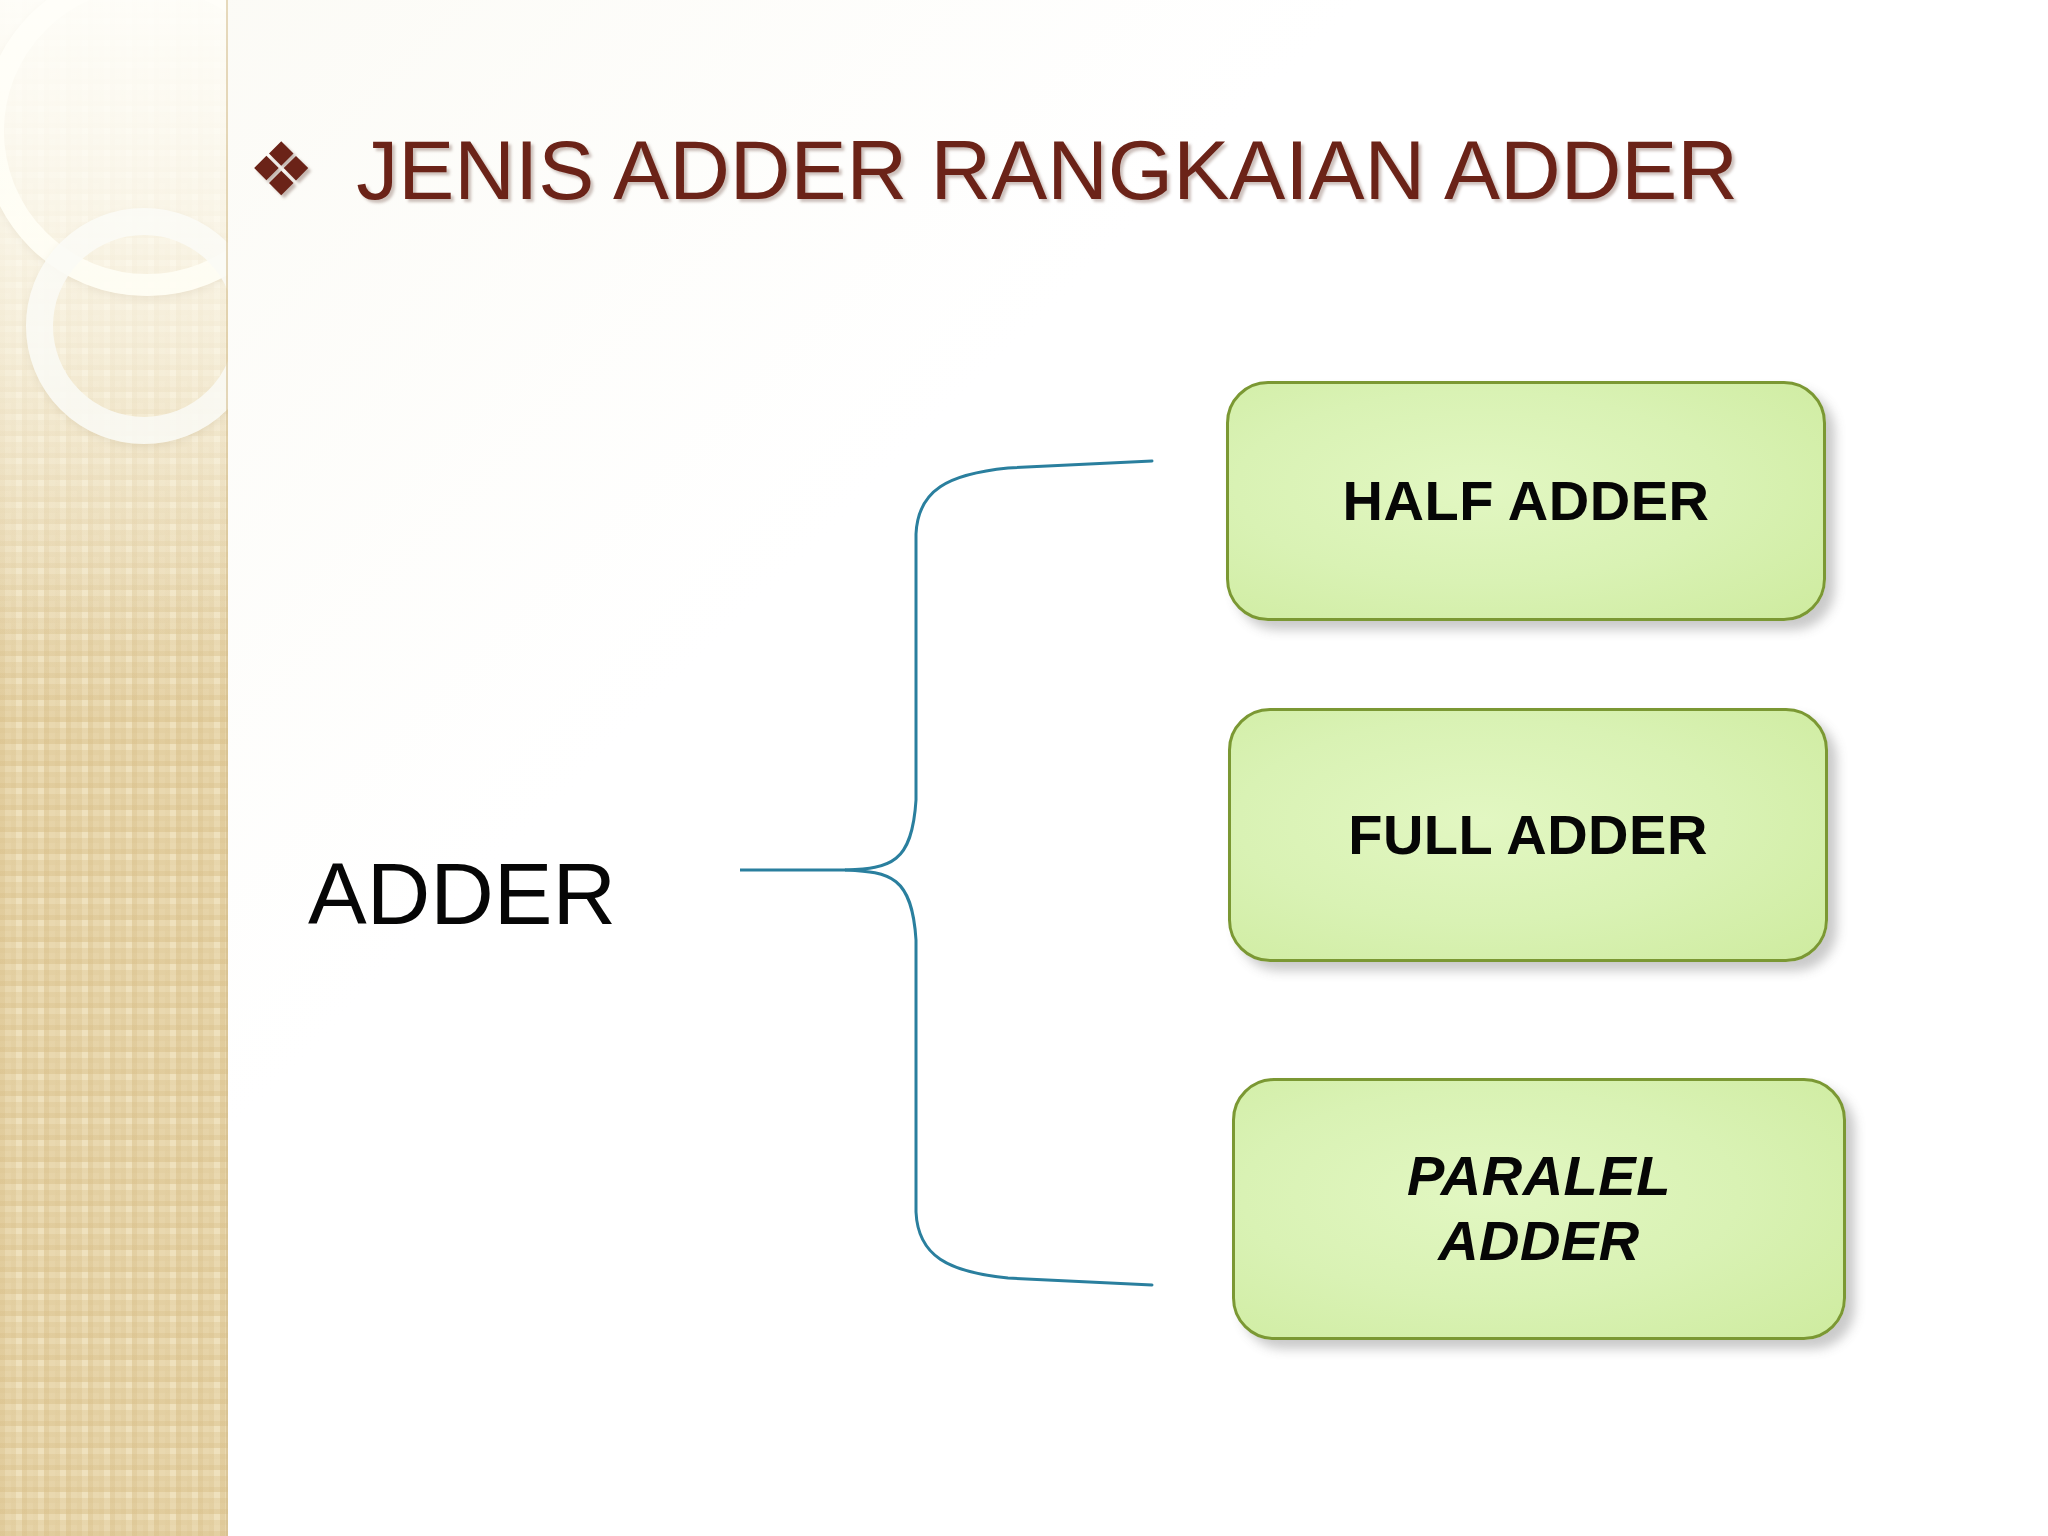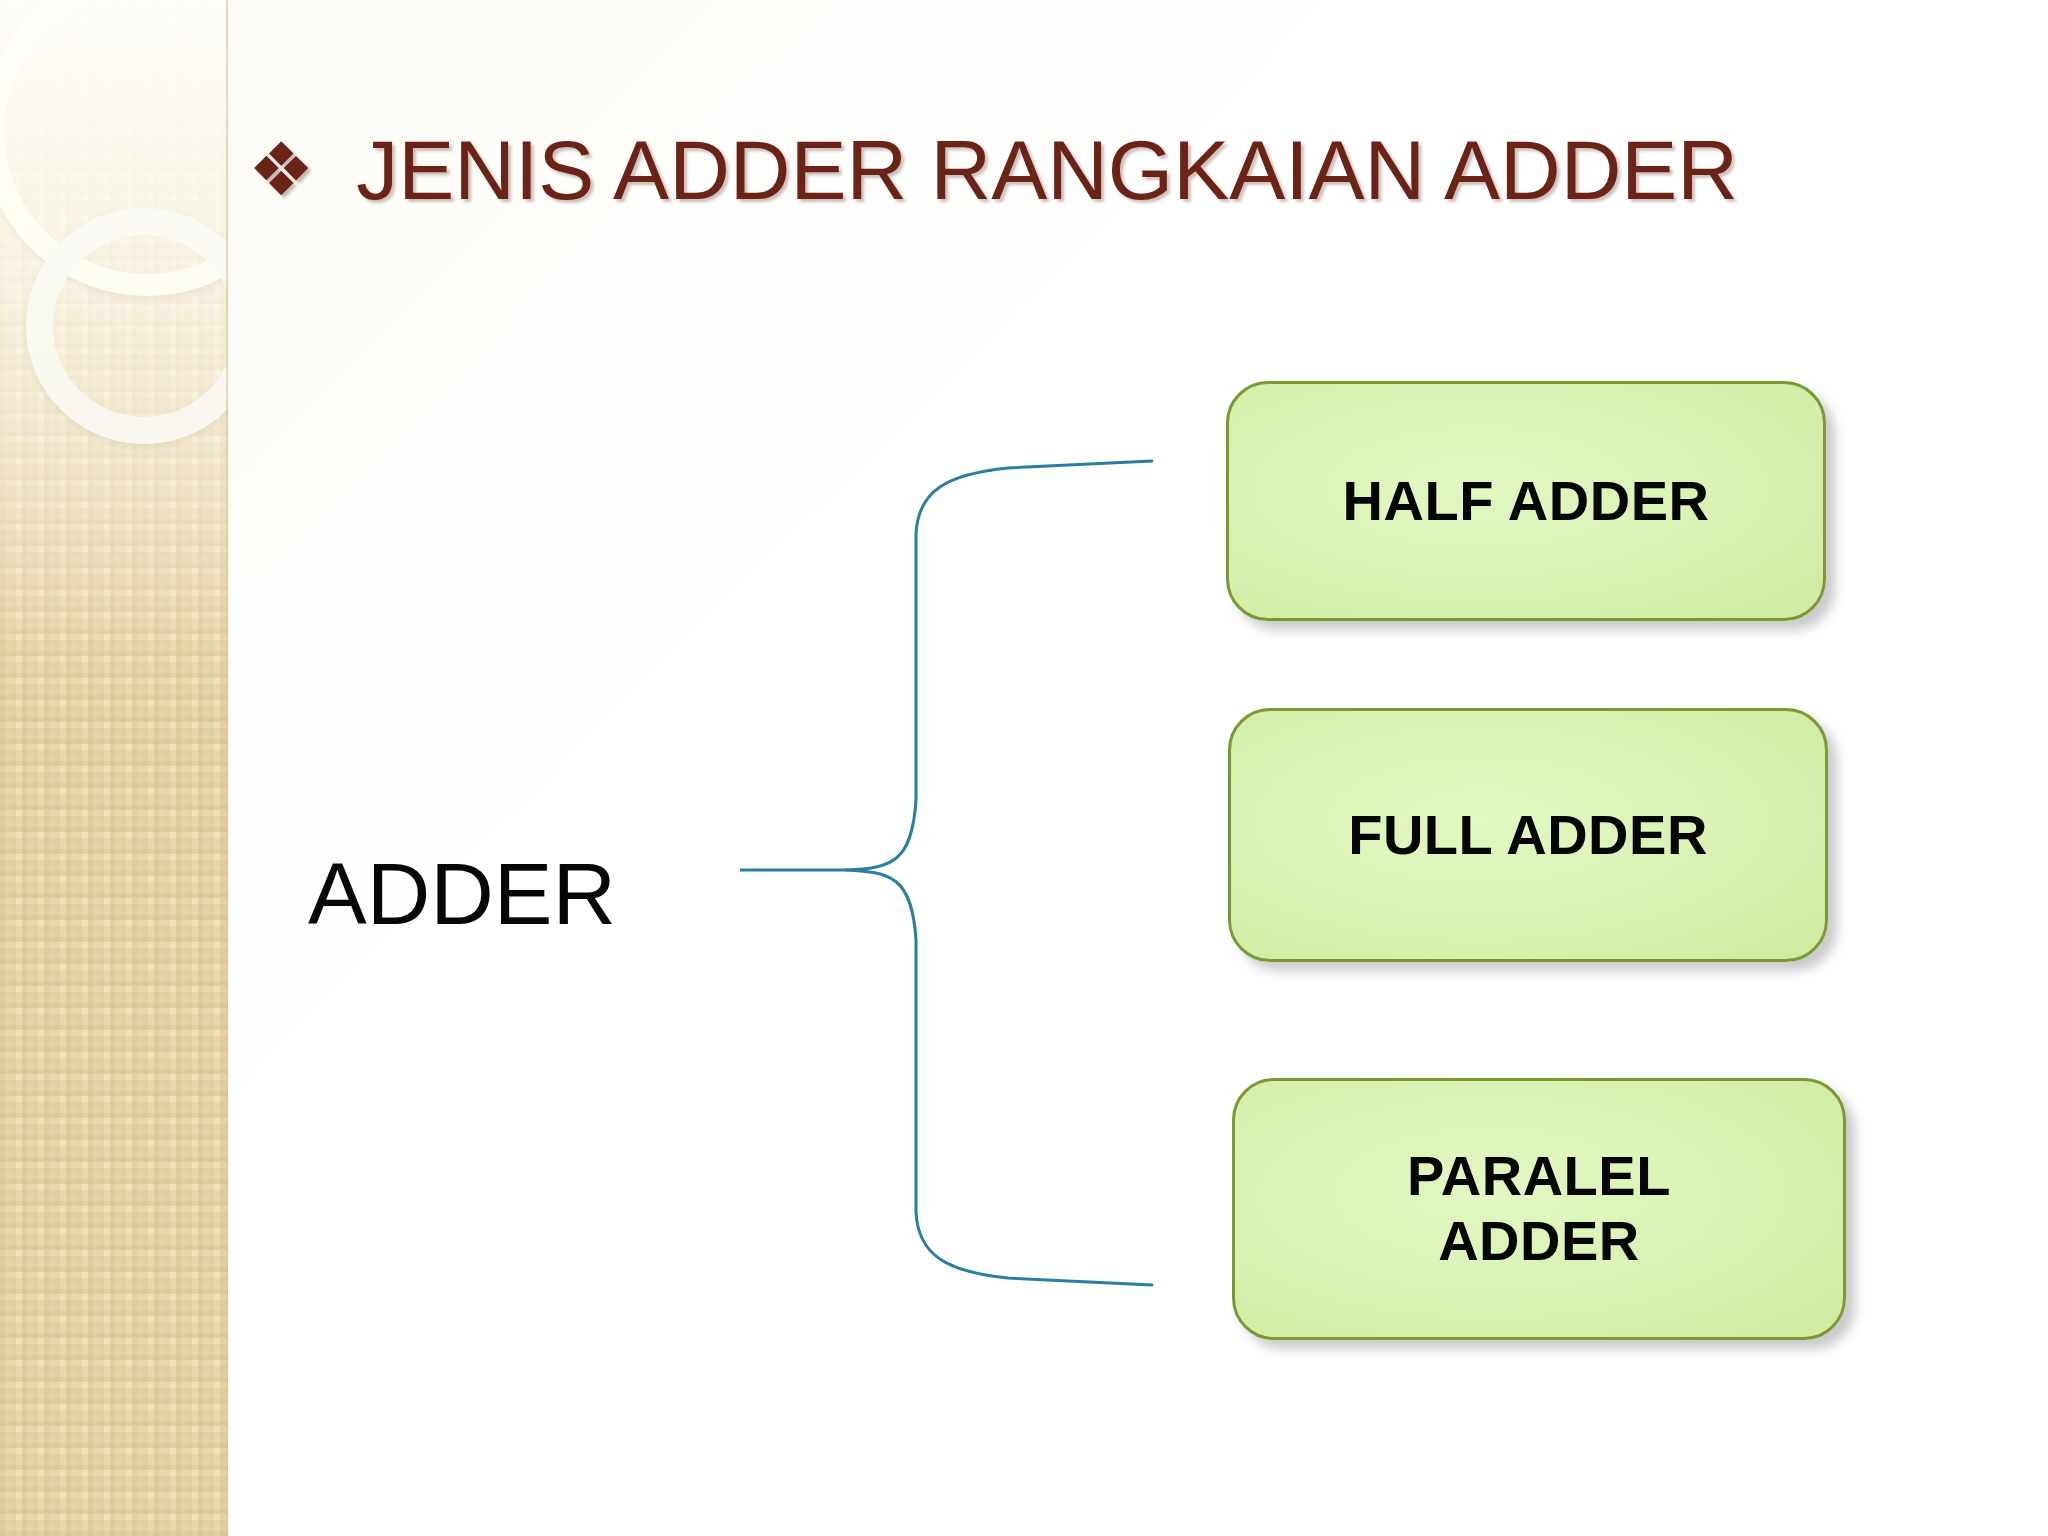--- a/index.html
+++ b/index.html
@@ -145,20 +145,21 @@
     left: 1228px;
     top: 708px;
     width: 600px;
     height: 254px;
   }
   .box-parallel {
     left: 1232px;
     top: 1078px;
     width: 614px;
     height: 262px;
+    font-style: italic;
   }
 </style>
 </head>
 <body>
 
 <div class="slide">
 
   <div class="side-band">
     <div class="ring ring-a"></div>
     <div class="ring ring-b"></div>

